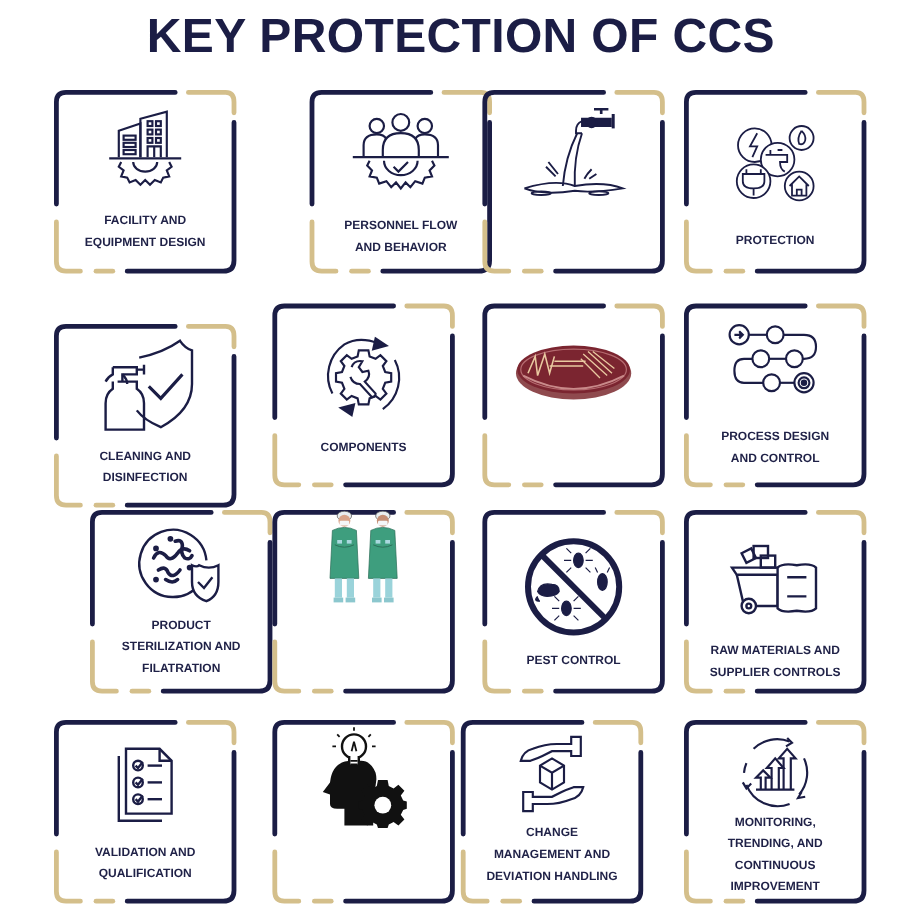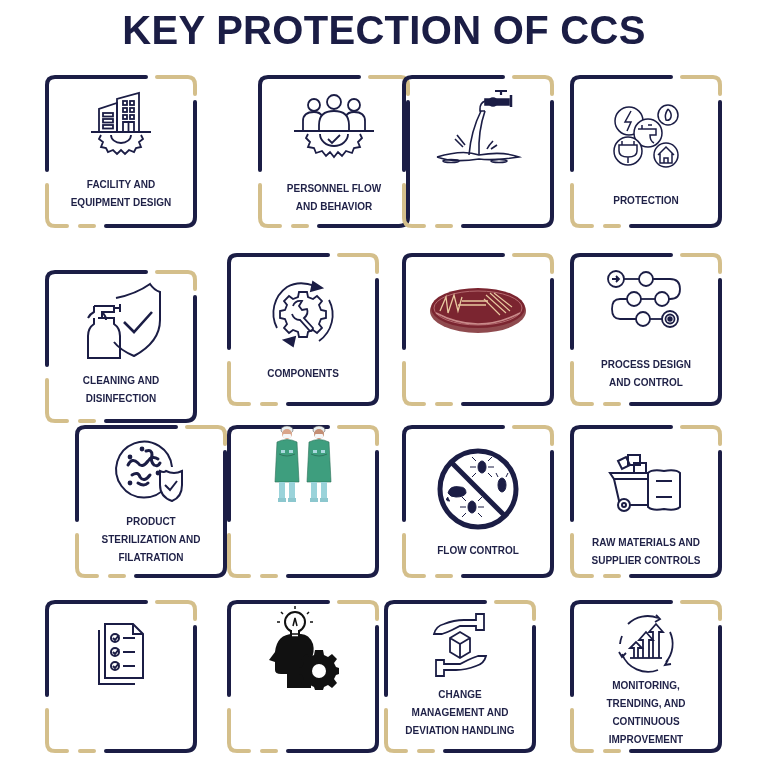--- a/index.html
+++ b/index.html
@@ -268,21 +268,21 @@
           <path d="M40 14 L36 10 M52 14 L56 10 M40 20 H34 M52 20 H58 M40 26 L36 30 M52 26 L56 30"></path>
         <ellipse cx="66" cy="38" rx="4" ry="7"></ellipse>
           <path d="M62 30 L60 26 M70 30 L72 26"></path>
         <path d="M12 46 Q14 38 24 40 Q30 40 30 46 Q28 50 20 50 Q14 50 12 46 Z"></path>
           <path d="M12 50 Q8 54 14 54"></path>
         <ellipse cx="36" cy="60" rx="4" ry="6"></ellipse>
           <path d="M30 54 L26 50 M42 54 L46 50 M30 60 H24 M42 60 H48 M30 66 L26 70 M42 66 L46 70"></path>
       </g>
     </svg>
   </div>
-  <div class="label" style="top:117px;">FLOW CONTROL</div>
+  <div class="label" style="top:117px;">PEST CONTROL</div>
 </div>
 
 <div class="card" style="left:570px;top:425px;">
   <svg class="frame">
       <use href="#frame"></use>
     </svg>
   <div class="icon" style="top:28px;">
     <svg width="76" height="62" viewBox="0 0 76 62" fill="none" stroke="#1b1d45" stroke-width="2">
       <rect x="20" y="2" width="12" height="10"></rect>
         <path d="M10 8 L18 4 L22 12 L14 16 Z"></path>
@@ -311,20 +311,21 @@
         <path d="M18 16 L20 18 L24 13"></path>
         <path d="M28 16 H40"></path>
       <circle cx="20" cy="30" r="4"></circle>
         <path d="M18 30 L20 32 L24 27"></path>
         <path d="M28 30 H40"></path>
       <circle cx="20" cy="44" r="4"></circle>
         <path d="M18 44 L20 46 L24 41"></path>
         <path d="M28 44 H40"></path>
     </svg>
   </div>
+  <div class="label" style="top:102px;">VALIDATION AND<br>QUALIFICATION</div>
 </div>
 
 <div class="card" style="left:227px;top:600px;">
   <svg class="frame">
       <use href="#frame"></use>
     </svg>
   <div class="icon" style="top:4px;">
     <svg width="72" height="86" viewBox="0 0 72 86">
       <path d="M26 30 Q10 30 8 48 L2 56 L8 58 V66 Q8 70 14 70 H20 V84 H44 V56 Q48 48 46 40 Q42 30 34 30 Z" fill="#111"></path>
       <circle cx="28" cy="18" r="10" fill="#fff" stroke="#111" stroke-width="2"></circle>

